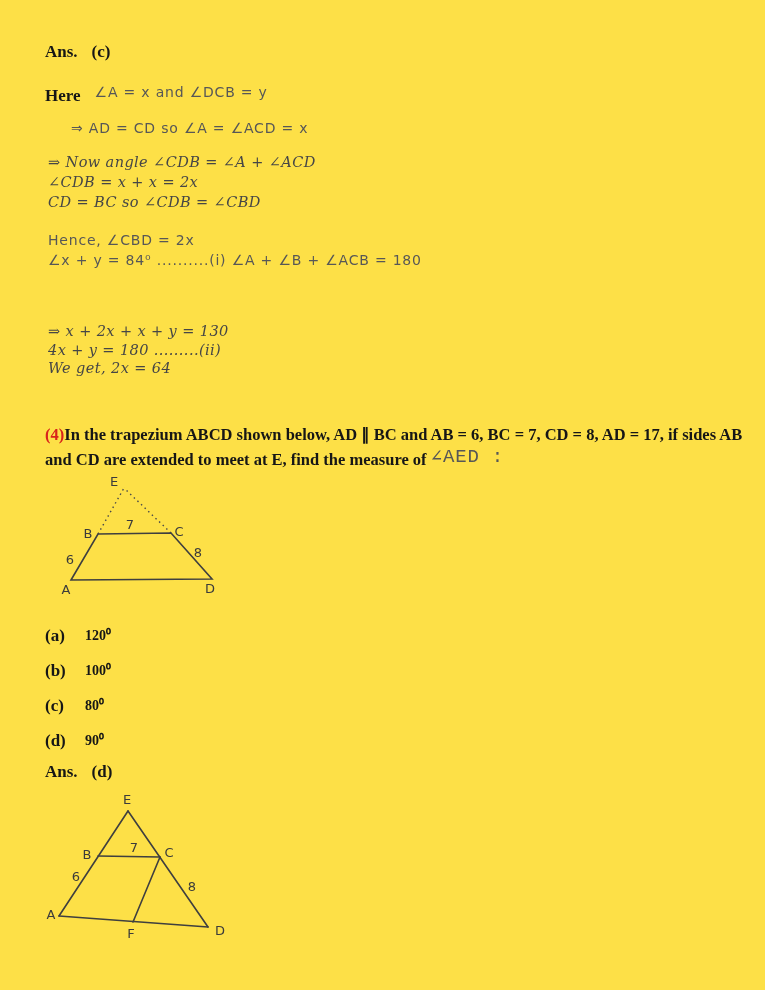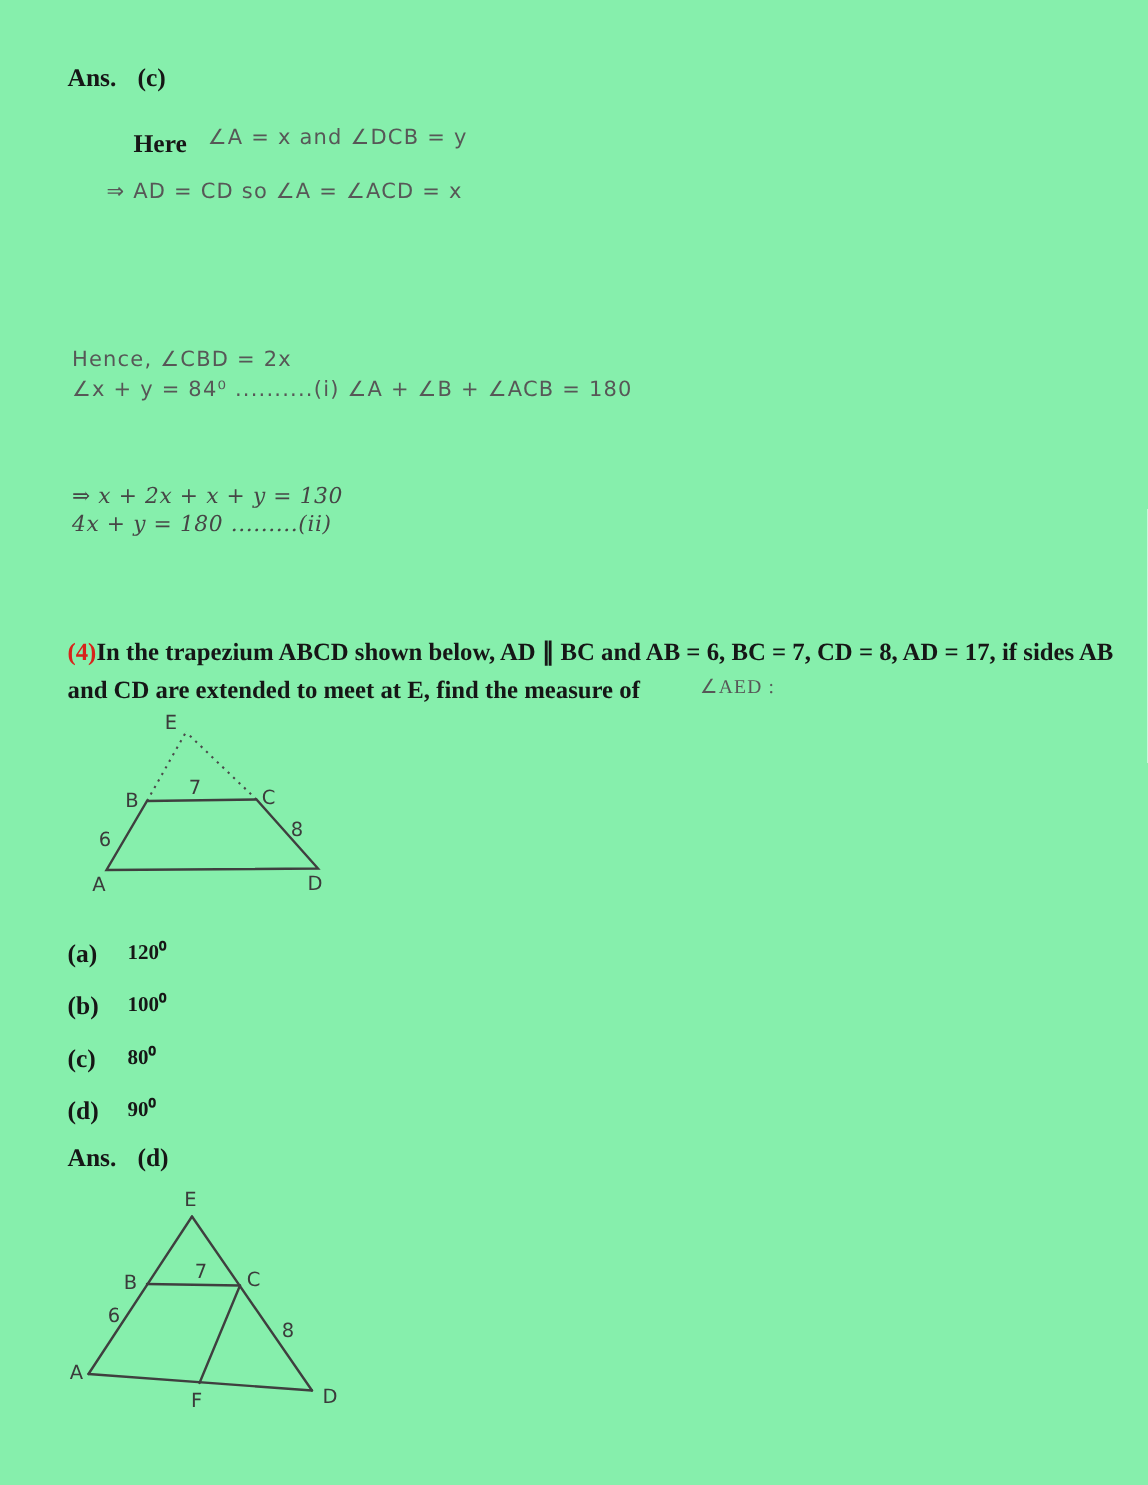--- a/index.html
+++ b/index.html
@@ -1,21 +1,21 @@
 <!DOCTYPE html>
 <html><head>
 <meta charset="utf-8">
 <style>
   * { margin: 0; padding: 0; box-sizing: border-box; }
   html, body { background: #ffffff; }
   .page {
     position: relative;
     width: 765px;
     height: 990px;
-    background: #86efac;
+    background: #fde047;
     font-family: "Liberation Serif", serif;
     overflow: hidden;
   }
   .abs { position: absolute; }
   .bold-serif {
     font-family: "Liberation Serif", serif;
     font-weight: bold;
     color: #161616;
     font-size: 17px;
   }
@@ -28,42 +28,41 @@
   }
   .math-serif {
     font-family: "DejaVu Serif", serif;
     font-style: italic;
     color: #464646;
     font-size: 14.5px;
     letter-spacing: 0.4px;
     white-space: nowrap;
   }
   .ans-row { display: flex; gap: 14px; }
-  .here-row { display: flex; align-items: flex-start; gap: 14px; margin-left: 44px; }
+  .here-row { display: flex; align-items: flex-start; gap: 14px; }
   .here-row .math-sans { margin-top: -2px; }
   .mgroup div { line-height: 20px; }
   .mgroup-tight div { line-height: 18.5px; }
   .question {
     width: 700px;
     font-family: "Liberation Serif", serif;
     font-weight: bold;
     font-size: 16.5px;
     line-height: 25px;
     color: #161616;
   }
   .question .qnum { color: #d8231b; }
   .question .qangle {
-    font-family: Liberation Serif, serif;
+    font-family: Liberation Mono, monospace;
     font-weight: normal;
     color: #575757;
-    font-size: 13px;
+    font-size: 19px;
     letter-spacing: 0.8px;
     position: relative;
     top: -3px;
-    margin-left: 36px;
   }
   .option-row { display: flex; line-height: 35px; }
   .option-key { width: 40px; font-family: "Liberation Serif", serif; font-weight: bold; font-size: 17px; color: #161616; }
   .option-val { font-family: "Liberation Serif", serif; font-weight: bold; font-size: 14px; color: #161616; }
   svg text {
     font-family: "DejaVu Sans", sans-serif;
     font-size: 13px;
     fill: #3b3b3b;
   }
   svg .figline { stroke: #3f3f3f; stroke-width: 1.6; fill: none; stroke-linecap: round; }
@@ -79,29 +78,35 @@
     <span class="bold-serif">(c)</span>
   </div>
 
   <div class="abs here-row" style="left:45px; top:86px;">
     <span class="bold-serif">Here</span>
     <span class="math-sans">∠A = x  and ∠DCB = y</span>
   </div>
 
   <div class="abs math-sans" style="left:48px; top:120px;margin-left:23px;">⇒ AD = CD  so ∠A = ∠ACD = x</div>
 
+  <div class="abs mgroup" style="left:48px; top:152px;">
+    <div class="math-serif">⇒ Now angle ∠CDB = ∠A + ∠ACD</div>
+    <div class="math-serif">∠CDB = x + x = 2x</div>
+    <div class="math-serif">CD = BC  so ∠CDB = ∠CBD</div>
+  </div>
 
   <div class="abs mgroup" style="left:48px; top:230px;">
     <div class="math-sans">Hence, ∠CBD = 2x</div>
     <div class="math-sans">∠x + y = 84⁰ ..........(i)  ∠A + ∠B + ∠ACB = 180</div>
   </div>
 
   <div class="abs mgroup-tight" style="left:48px; top:322px;">
     <div class="math-serif">⇒ x + 2x + x + y = 130</div>
     <div class="math-serif">4x + y = 180 .........(ii)</div>
+    <div class="math-serif">We get, 2x = 64</div>
   </div>
 
   <p class="abs question" style="left:45px; top:422px;">
     <span class="qnum">(4)</span><span>In the trapezium ABCD shown below, AD ∥ BC and AB = 6, BC = 7, CD = 8, AD = 17, if sides AB and CD are extended to meet at E, find the measure of </span><span class="qangle">∠AED :</span>
   </p>
 
   <svg class="abs" style="left:55px; top:470px;" width="200" height="135" viewBox="0 0 200 135">
 
     <path class="figdotted" d="M 43 64 L 69 18"></path>
     <path class="figdotted" d="M 116 63 L 69 18"></path>

